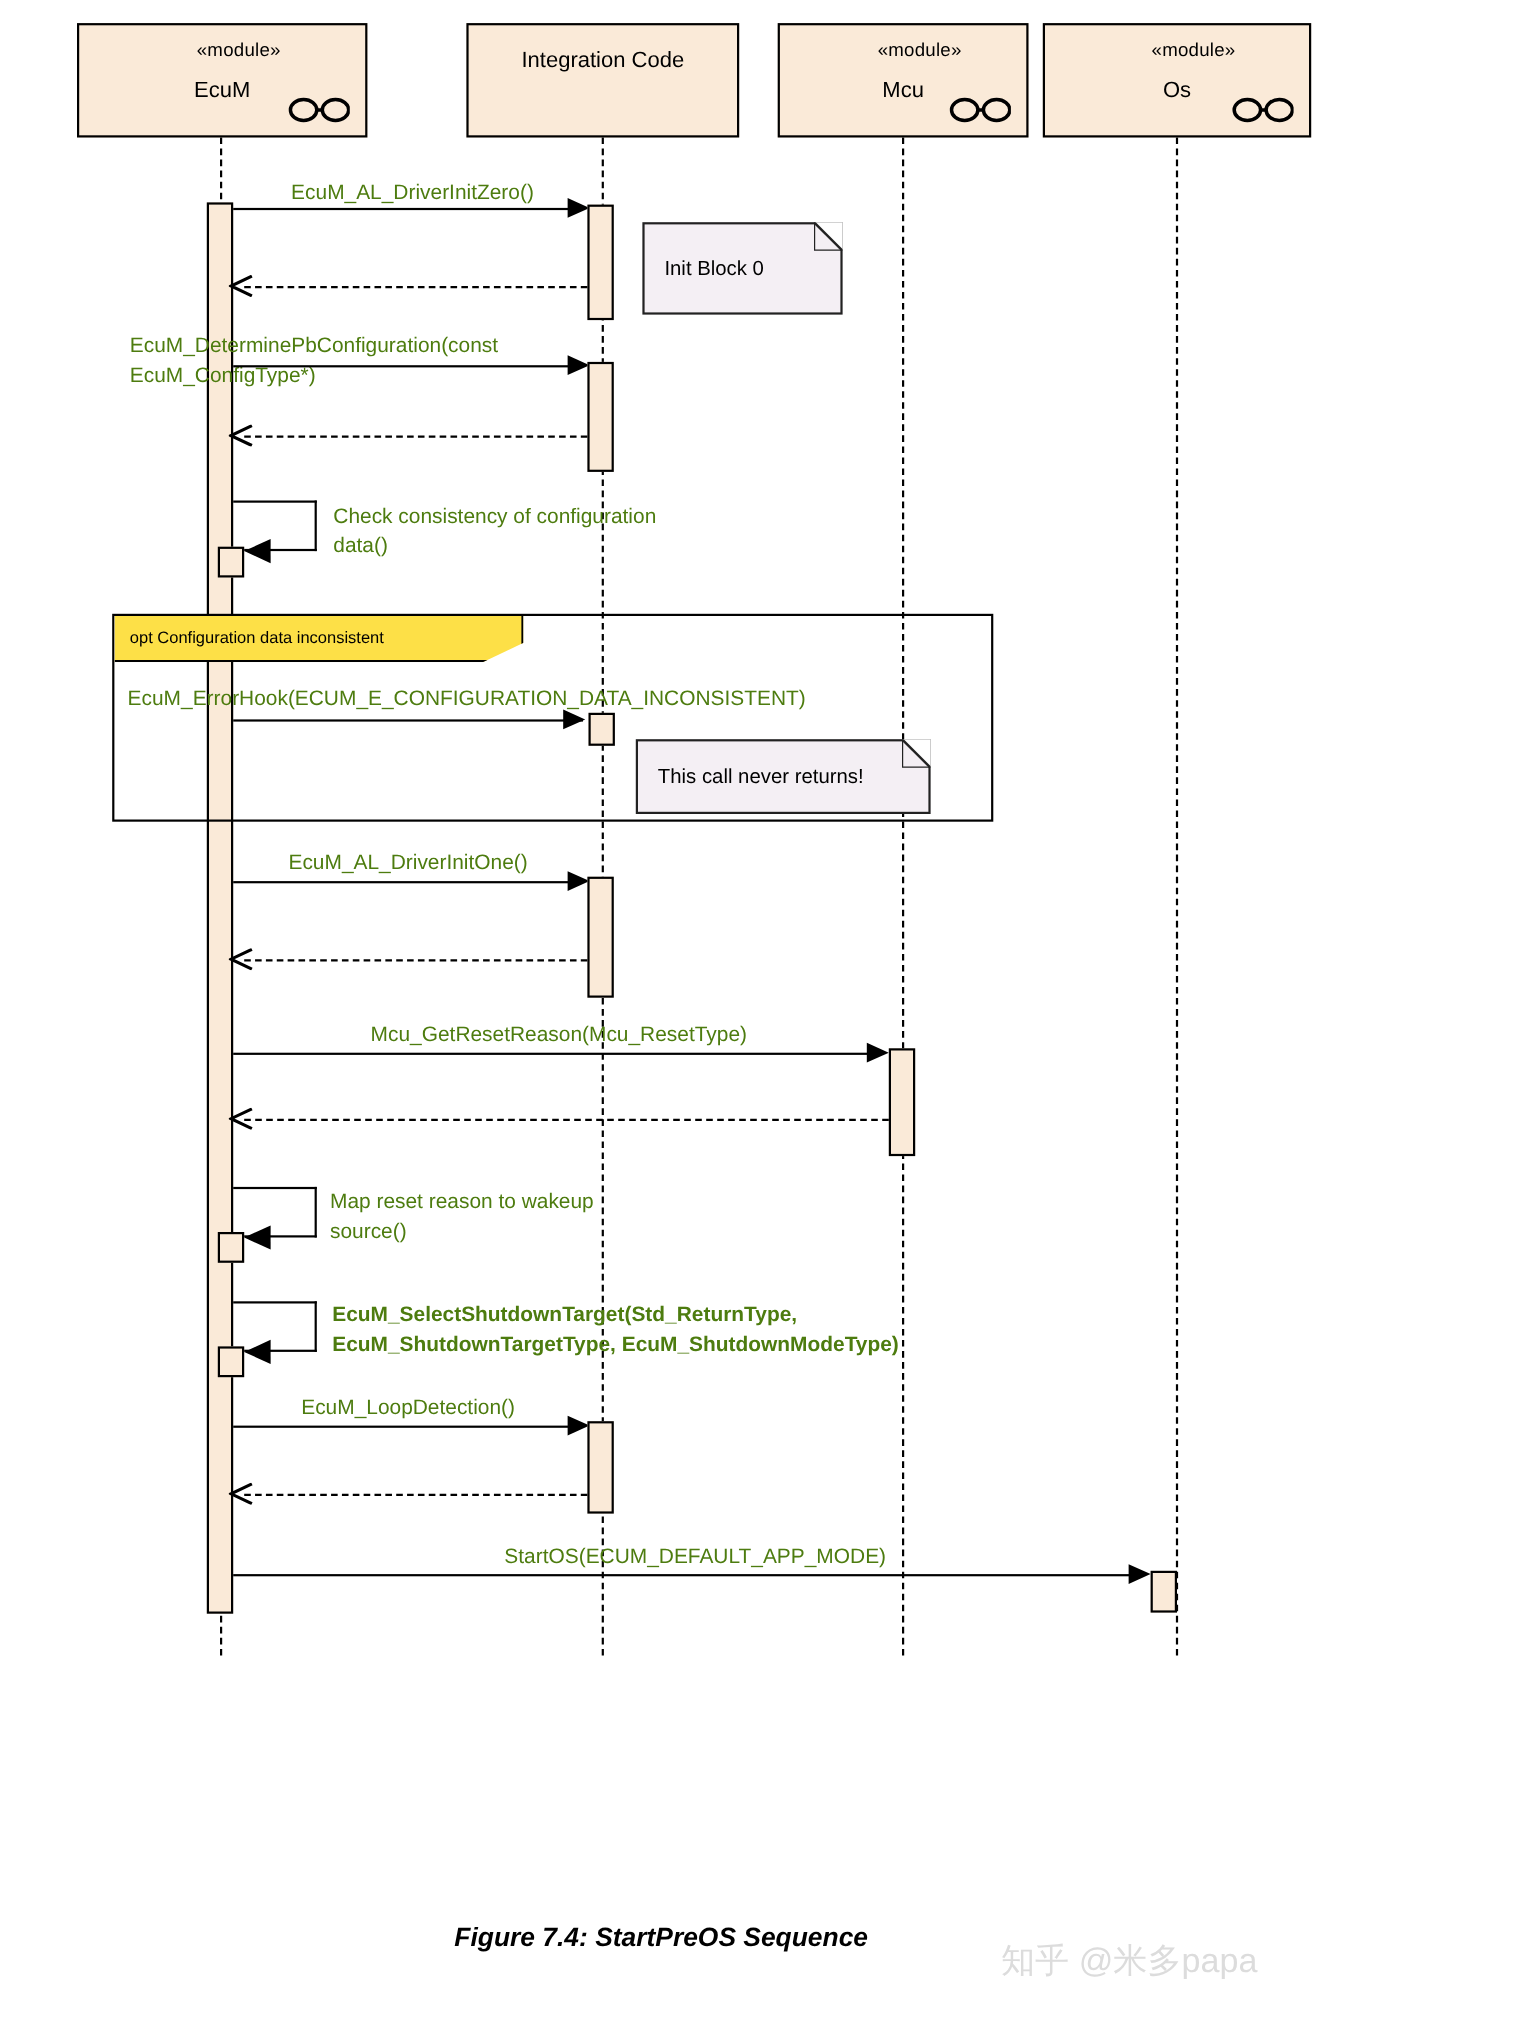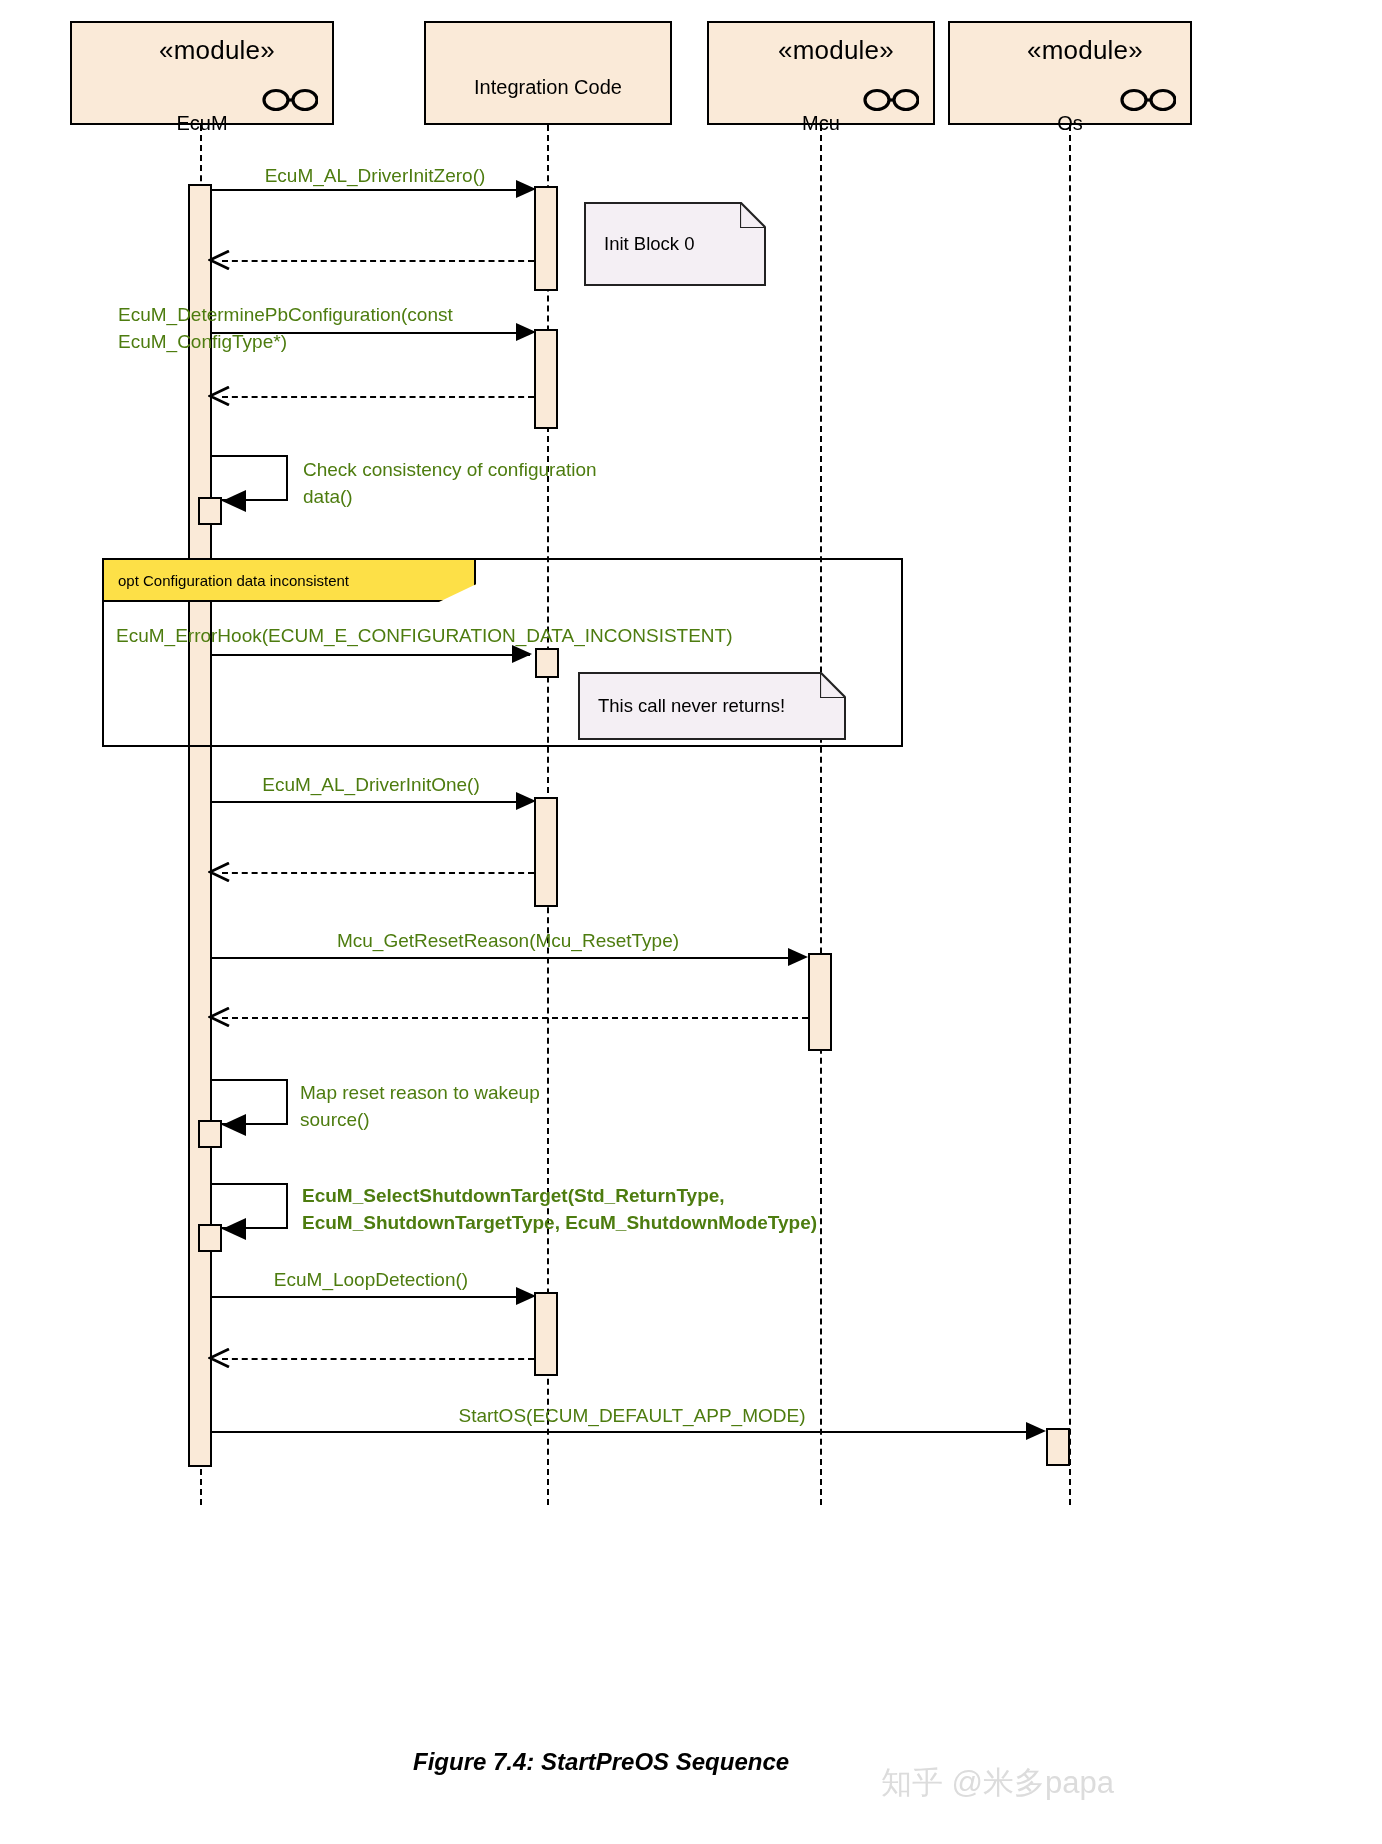--- a/index.html
+++ b/index.html
@@ -6,24 +6,24 @@
   body{font-family:"Liberation Sans",sans-serif;color:#000;}
   #page{position:relative;width:1382px;height:1844px;overflow:hidden;background:#fff;}
 
   
   .lifeline-box{
     position:absolute;box-sizing:border-box;
     background:#faead8;border:2.5px solid #000;
     text-align:center;
   }
   .lifeline-box .stereo{
-    display:block;font-size:26px;line-height:1;padding-top:14px;letter-spacing:.2px;padding-left:30px;
+    display:block;font-size:17px;line-height:1;padding-top:14px;letter-spacing:.2px;padding-left:30px;
   }
   .lifeline-box .lname{
-    display:block;font-size:20px;line-height:1;padding-top:18px;margin-top:32px;
+    display:block;font-size:20px;line-height:1;padding-top:18px;
   }
   .ball-socket{position:absolute;right:14px;bottom:10px;width:56px;height:26px;}
 
   
   .stem{
     position:absolute;width:0;border-left:2.6px dashed #000;
   }
 
   
   .act{
@@ -237,15 +237,15 @@
     <polyline points="21,1 2,10 21,19" fill="none" stroke="#000" stroke-width="2.8"></polyline>
   </svg>
 
   <div class="msg-label ctr" style="left:212px;top:1402px;width:840px;">StartOS(ECUM_DEFAULT_APP_MODE)</div>
   <div class="msg" style="left:212px;top:1431px;width:828px;"></div>
   <div class="ah-right" style="left:1026px;top:1422px;"></div>
   <div class="act" style="left:1046px;top:1428px;width:24px;height:38px;"></div>
 
   <div class="caption" style="left:413px;top:1748px;">Figure 7.4: StartPreOS Sequence</div>
 
-  <div class="watermark" style="left:881px;top:1762px;">知乎 @米多papa</div>
+  <div class="watermark" style="left:910px;top:1762px;">知乎 @米多papa</div>
 
 </div>
 
 </body></html>

